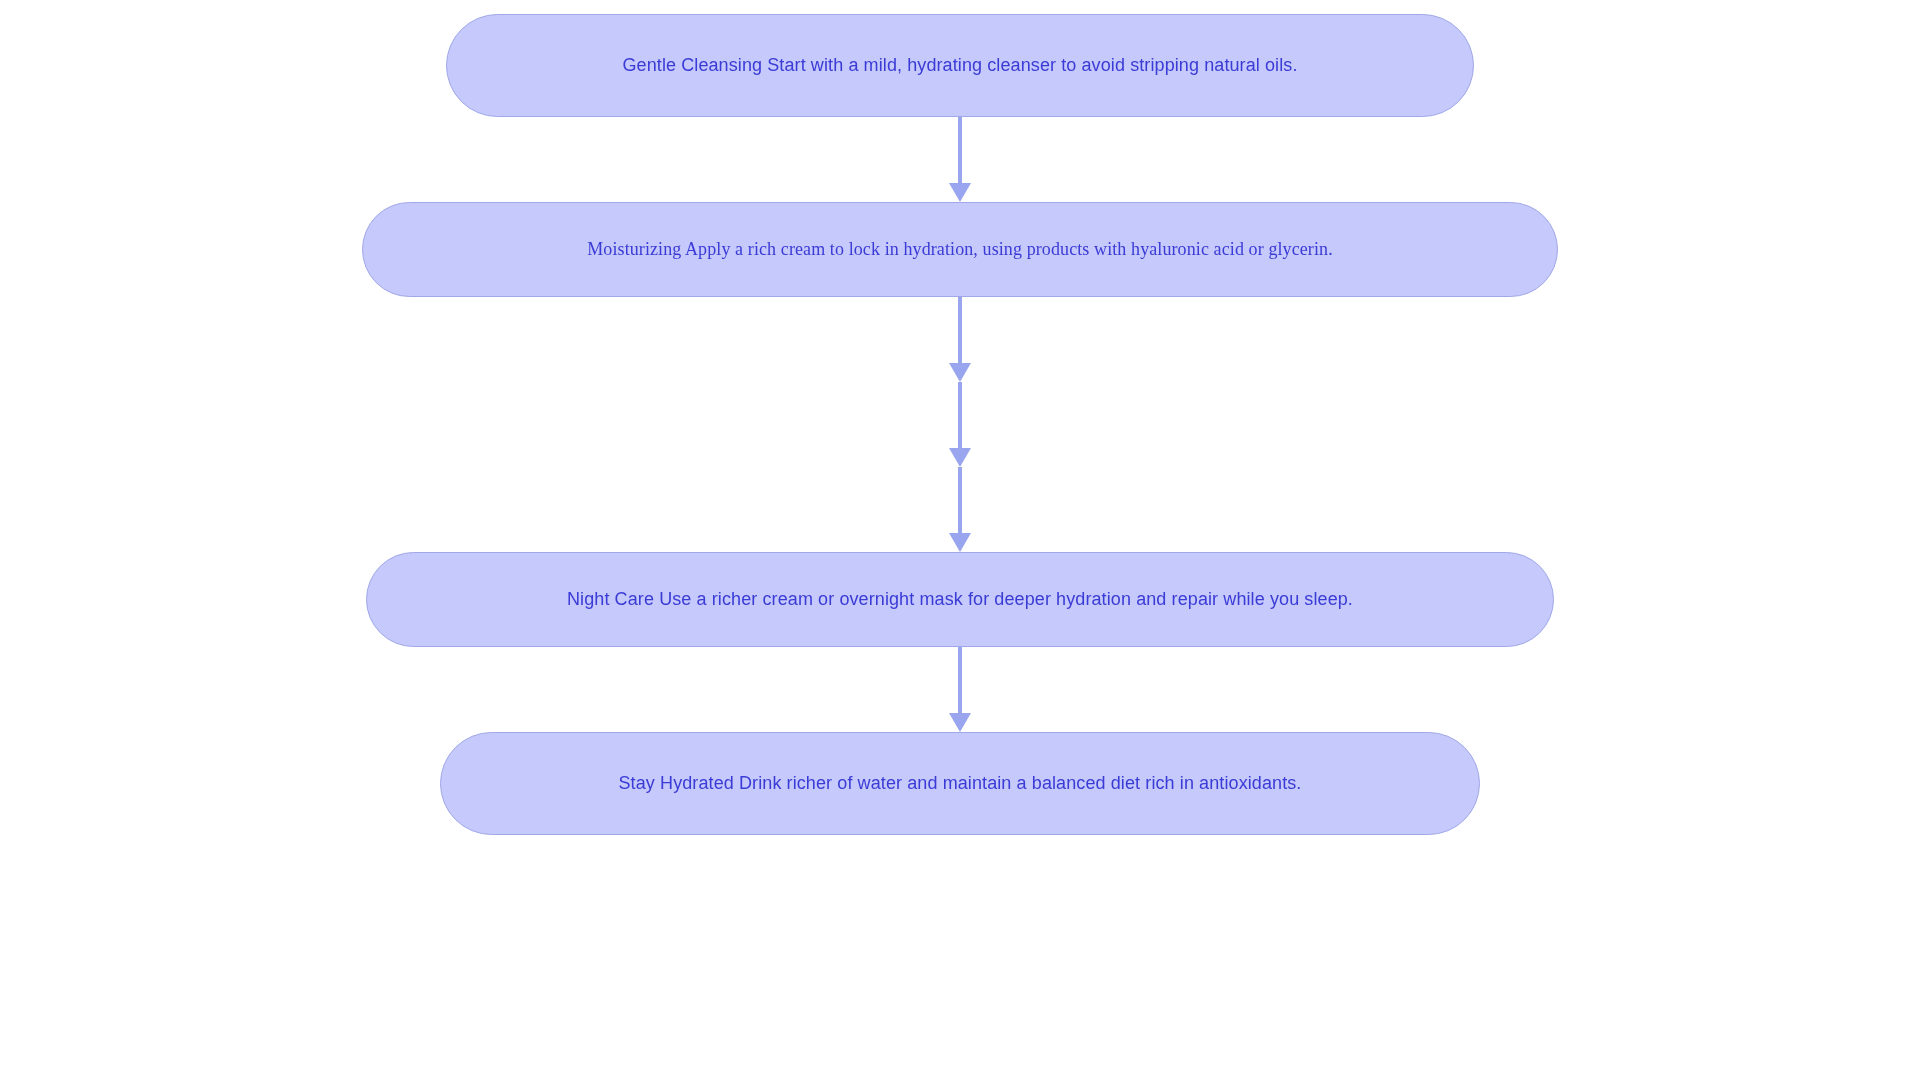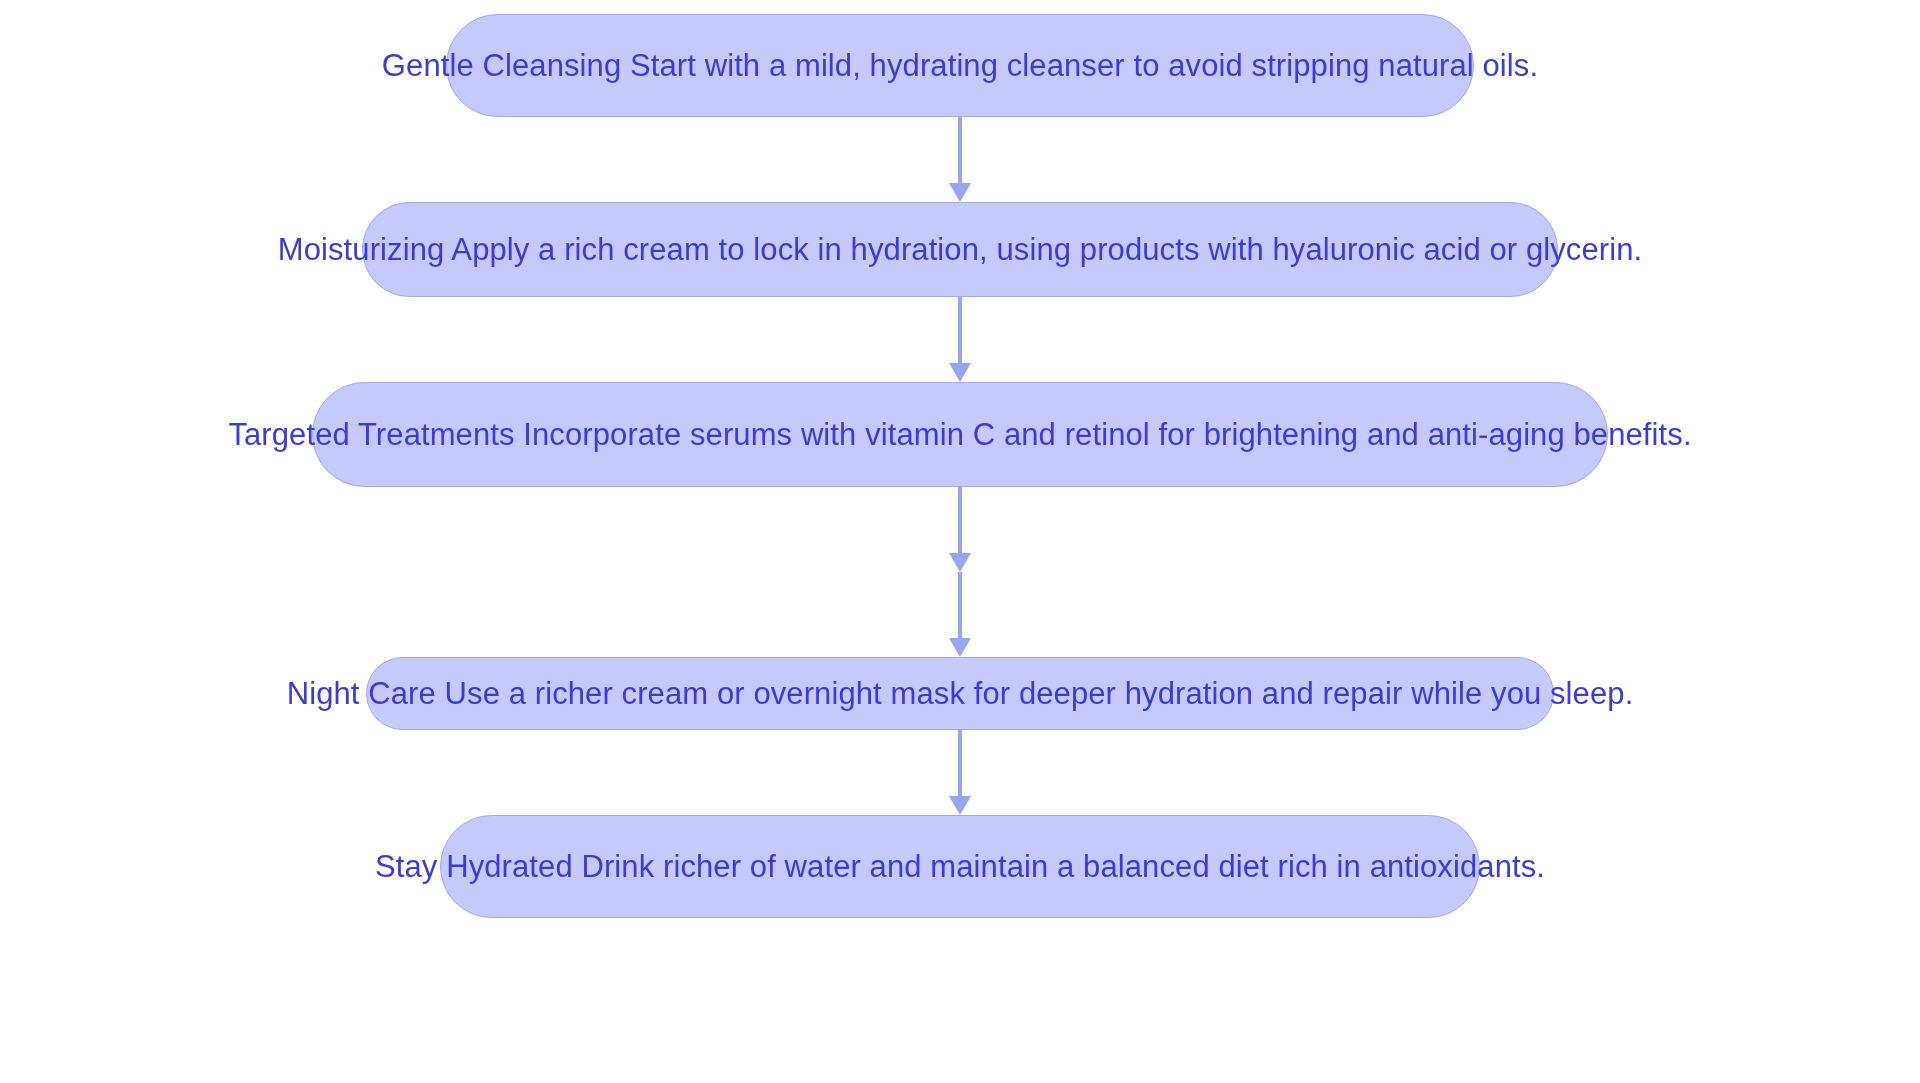--- a/index.html
+++ b/index.html
@@ -25,21 +25,21 @@
   .node {
     box-sizing: border-box;
     background: #c5c9fb;
     border: 1.6px solid #a0a8e8;
     border-radius: 999px;
     color: #3b3bd6;
     display: flex;
     align-items: center;
     justify-content: center;
     text-align: center;
-    font-size: 31px;
+    font-size: 18px;
     font-weight: 400;
     letter-spacing: 0.1px;
     padding: 0 44px;
     white-space: nowrap;
   }
   .node-label {
     display: block;
     line-height: 1.2;
   }
   .connector {
@@ -71,45 +71,42 @@
 
   <div class="node" style="width:1028px;height:103px;margin-top:14px;">
     <span class="node-label">Gentle Cleansing Start with a mild, hydrating cleanser to avoid stripping natural oils.</span>
   </div>
 
   <div class="connector" style="height:85px;">
     <div class="connector-line"></div>
     <div class="connector-head"></div>
   </div>
 
-  <div class="node" style="width:1196px;height:95px;">
+  <div class="node" style="width:1196px;height:95px;font-family:Liberation Serif, serif;">
     <span class="node-label">Moisturizing Apply a rich cream to lock in hydration, using products with hyaluronic acid or glycerin.</span>
-  </div>
-
-  <div class="connector" style="height:85px;">
-    <div class="connector-line"></div>
-    <div class="connector-head"></div>
-  </div>
-
-  <div class="node" style="width:1296px;height:105px;">
-    <span class="node-label">Targeted Treatments Incorporate serums with vitamin C and retinol for brightening and anti-aging benefits.</span>
   </div>
 
   <div class="connector" style="height:85px;">
     <div class="connector-line"></div>
     <div class="connector-head"></div>
   </div>
 
 
   <div class="connector" style="height:85px;">
     <div class="connector-line"></div>
     <div class="connector-head"></div>
   </div>
 
-  <div class="node" style="width:1188px;height:73px;">
+
+  <div class="connector" style="height:85px;">
+    <div class="connector-line"></div>
+    <div class="connector-head"></div>
+  </div>
+
+  <div class="node" style="width:1188px;height:95px;">
     <span class="node-label">Night Care Use a richer cream or overnight mask for deeper hydration and repair while you sleep.</span>
   </div>
 
   <div class="connector" style="height:85px;">
     <div class="connector-line"></div>
     <div class="connector-head"></div>
   </div>
 
   <div class="node" style="width:1040px;height:103px;">
     <span class="node-label">Stay Hydrated Drink richer of water and maintain a balanced diet rich in antioxidants.</span>

